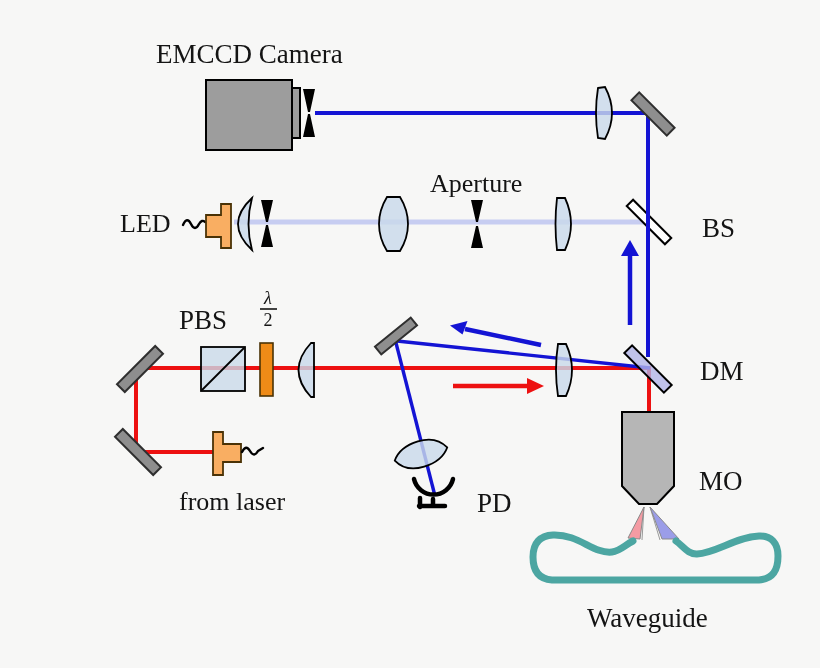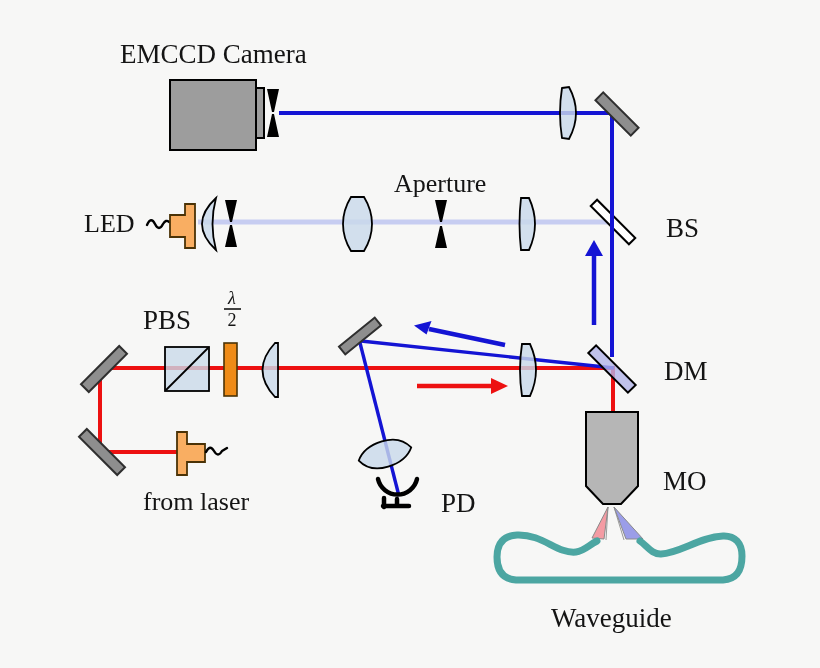--- a/index.html
+++ b/index.html
@@ -2,21 +2,21 @@
 <html style="--background: #f7f7f6; --text: #141414; --red_beam: #ed1111; --blue_beam: #1414d4; --led_beam: #c7cdf1; --lens_fill: #c9d9ea; --mirror_fill: #8e8e8e; --camera_fill: #9d9d9d; --dm_fill: #b1b4e9; --mo_fill: #b6b6b6; --wave_plate_orange: #ef8b17; --led_orange: #f9ae62; --waveguide_teal: #4ca6a2; --cone_red: #f49ba3; --cone_blue: #9b9de8;"><head>
 <meta charset="utf-8">
 <style>
   html,body{margin:0;padding:0;}
   body{
     width:820px;height:668px;
     background:var(--background,#f7f7f6);
     font-family:"Liberation Serif","DejaVu Serif",serif;
     overflow:hidden;
   }
-  #stage{position:relative;width:740px;height:668px;}
+  #stage{position:relative;width:740px;height:668px;padding-left:36px;}
   svg{display:block;}
   svg text{
     font-family:"Liberation Serif","DejaVu Serif",serif;
     fill:var(--text,#141414);
   }
   .lbl{font-size:27px;}
   .lbl-sm{font-size:26px;}
   .frac{font-size:18px;}
   .frac-it{font-style:italic;}
   .beam-red{stroke:var(--red_beam,#ed1111);stroke-width:4;fill:none;}

